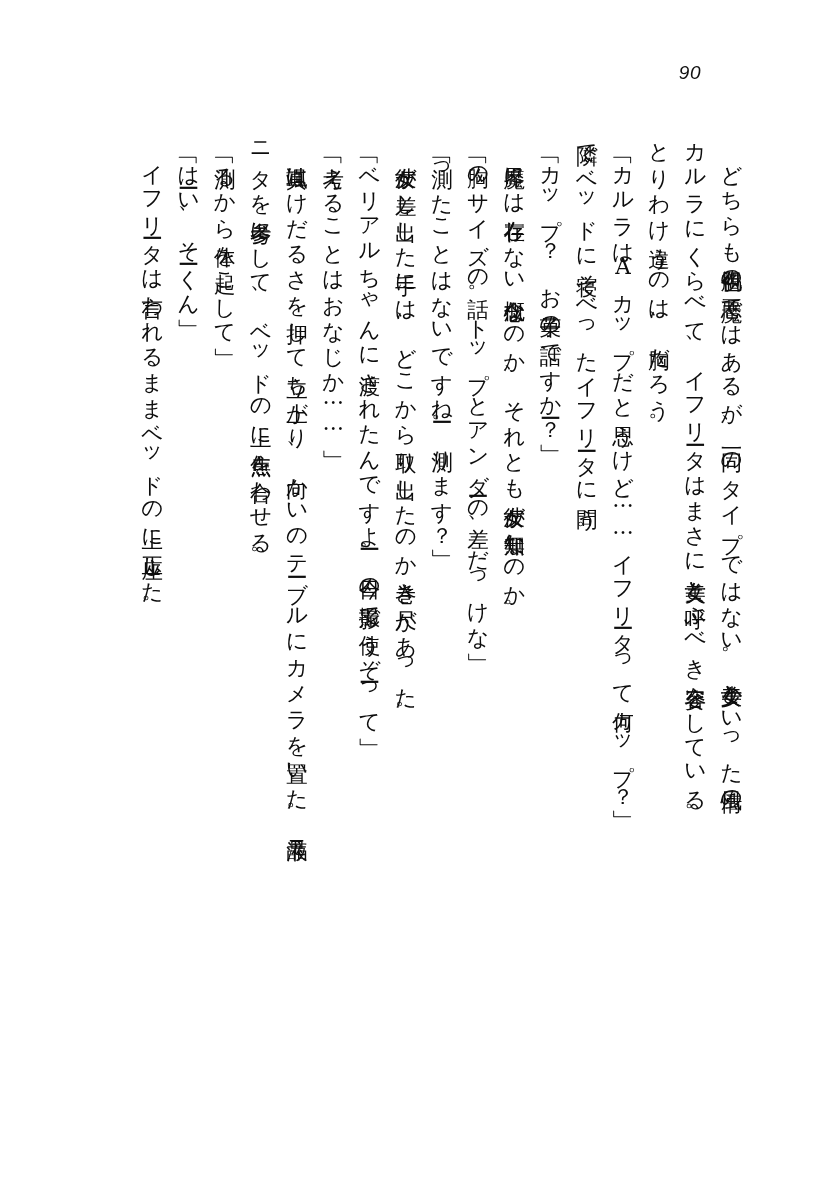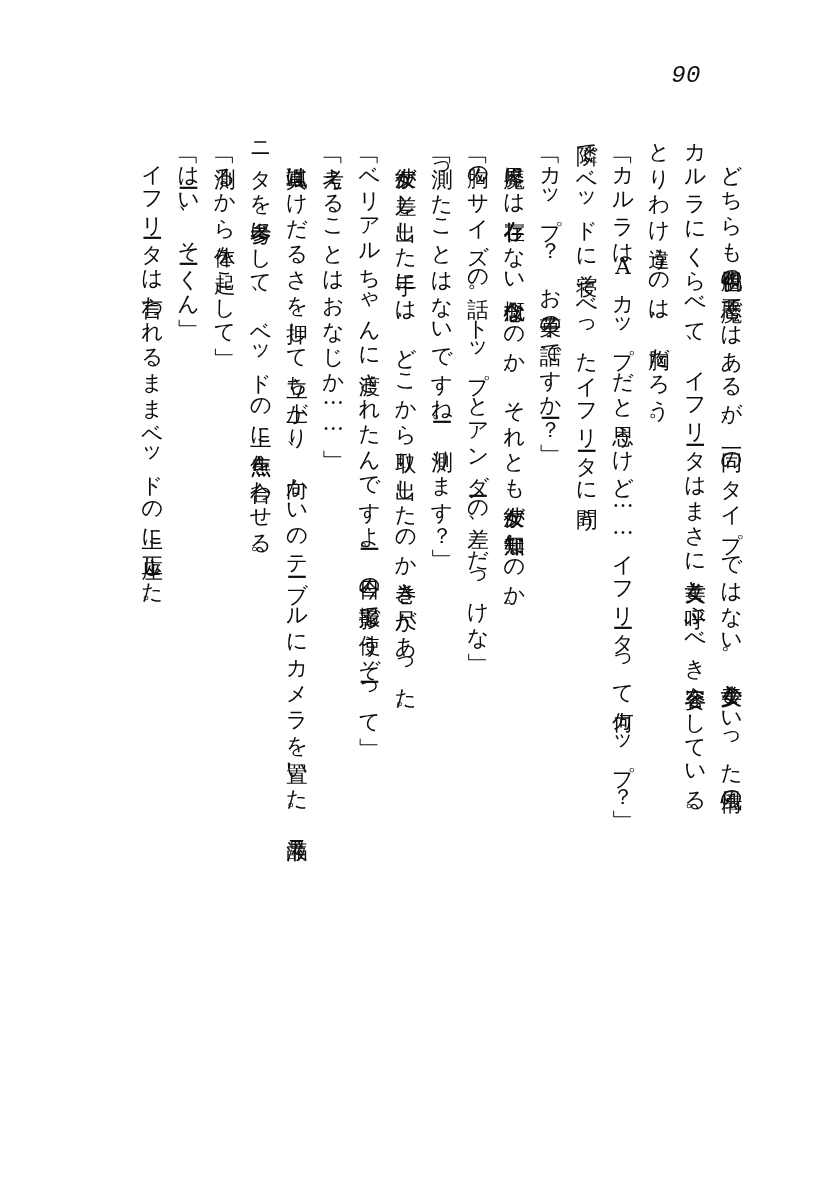--- a/index.html
+++ b/index.html
@@ -13,22 +13,22 @@
     height: 1182px;
     background: #ffffff;
     overflow: hidden;
     font-family: "Liberation Serif", "DejaVu Serif", serif;
     color: #111111;
   }
   .page-number {
     position: absolute;
     top: 62px;
     right: 126px;
-    font-size: 24px;
-    font-family: Liberation Mono, monospace;
+    font-size: 19px;
+    font-family: Liberation Sans, sans-serif;
     font-style: italic;
     color: #111111;
     letter-spacing: 0.5px;
   }
   .body-text {
     position: absolute;
     top: 128px;
     right: 78px;
     height: 990px;
     width: 640px;

